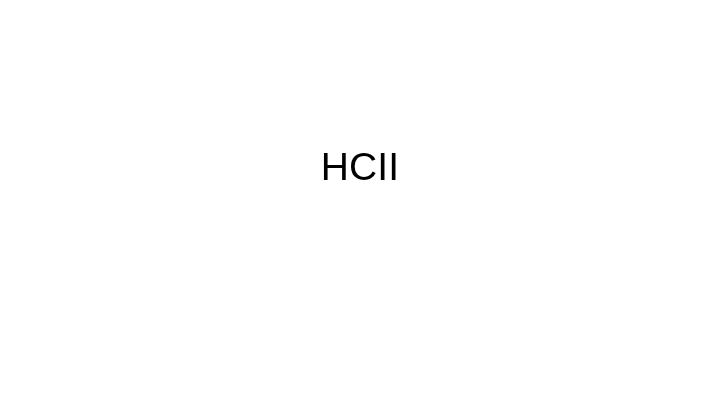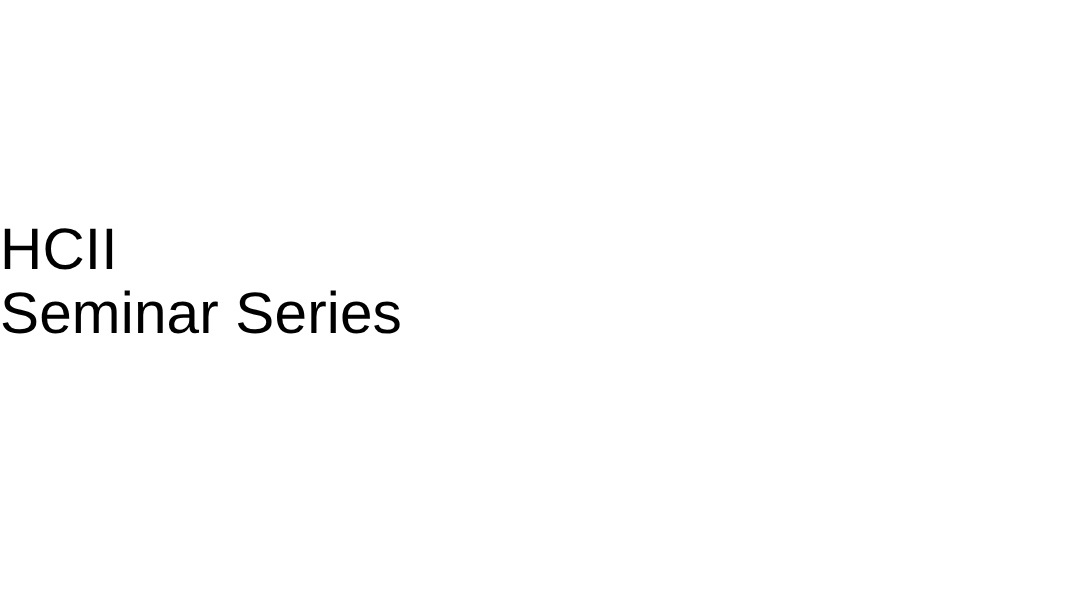--- a/index.html
+++ b/index.html
@@ -23,37 +23,36 @@
     height: 405px;
     background: #FFFFFF;
   }
 
   
   .title-block {
     position: absolute;
     left: 0;
     top: 145px;
     width: 720px;
-    text-align: left;
+    text-align: center;
   }
 
   .title-line {
     display: block;
     color: #000000;
     font-family: "Liberation Sans", sans-serif;
     font-size: 39px;
     font-weight: 400;
     line-height: 43px;
     letter-spacing: 0.1px;
     white-space: pre;
   }
 </style>
 </head>
 <body>
 
 <div class="slide">
 
   <div class="title-block">
     <span class="title-line">HCII</span>
-    <span class="title-line">Seminar Series</span>
   </div>
 
 </div>
 
 </body></html>

